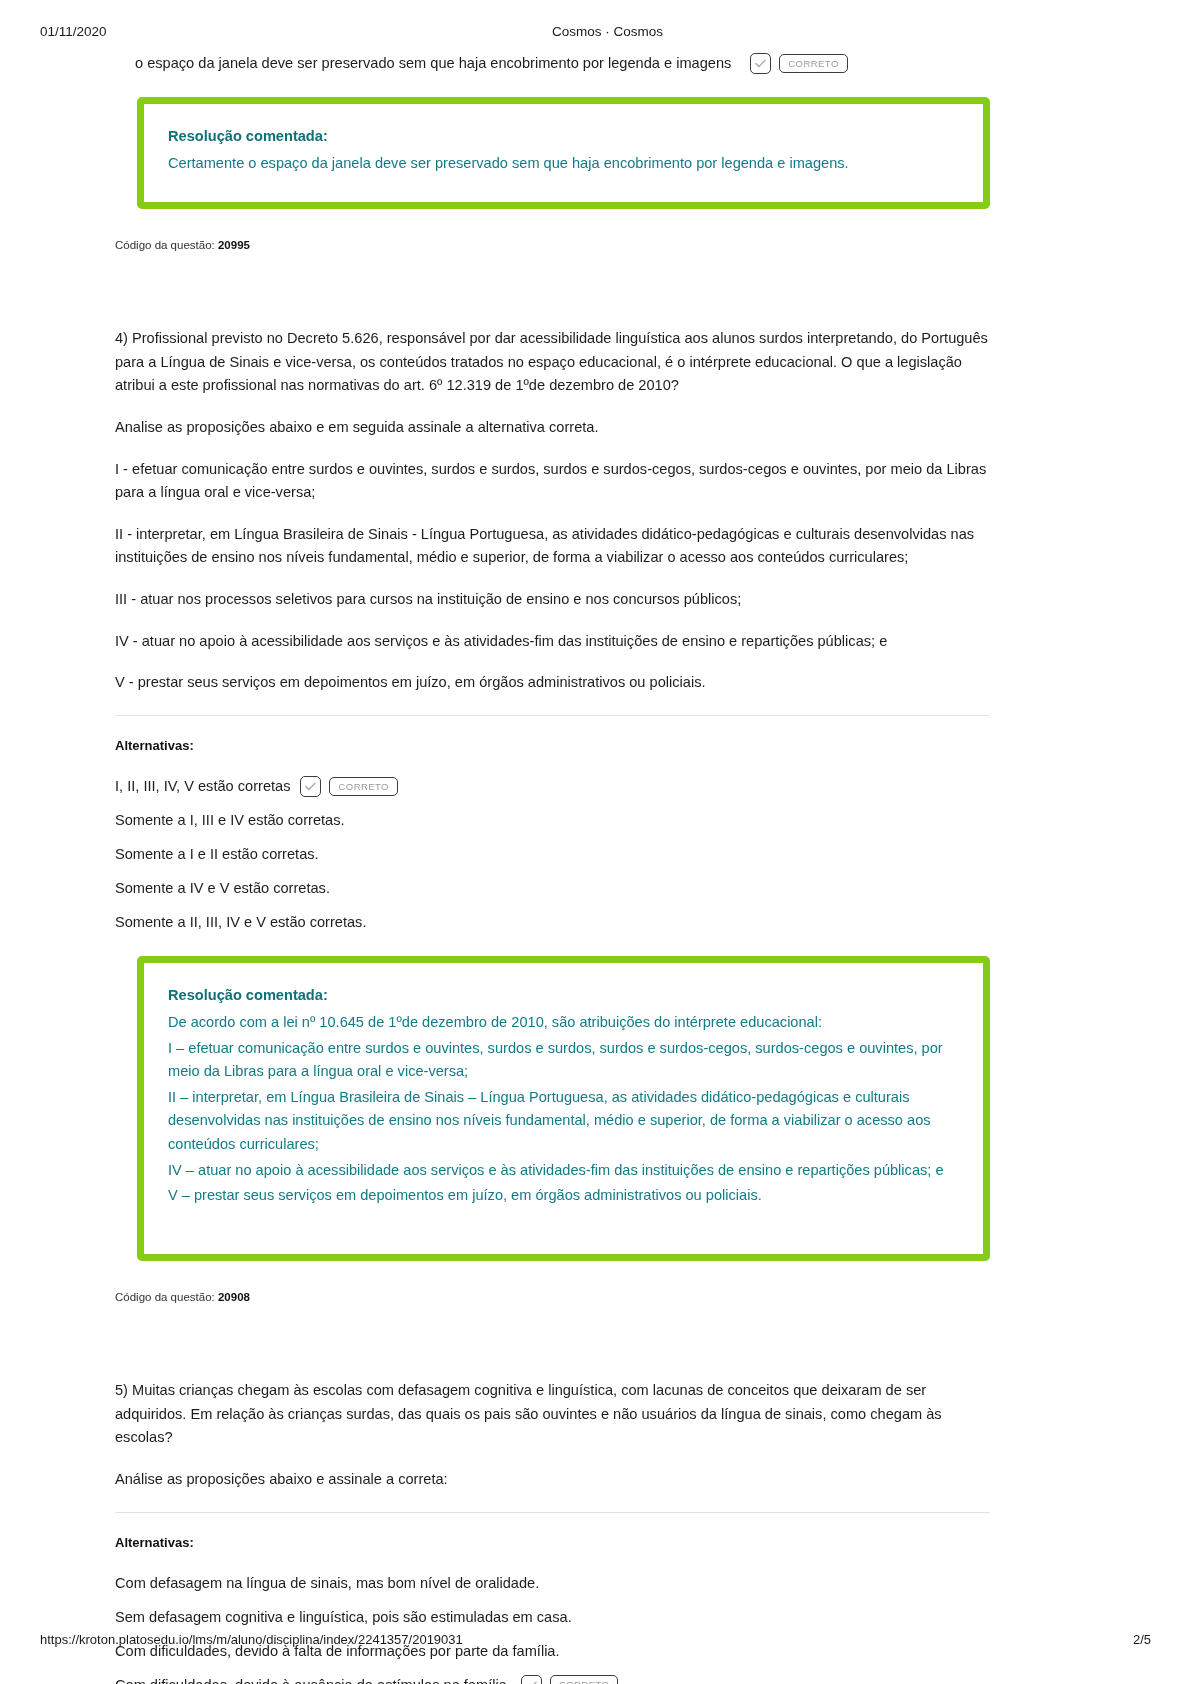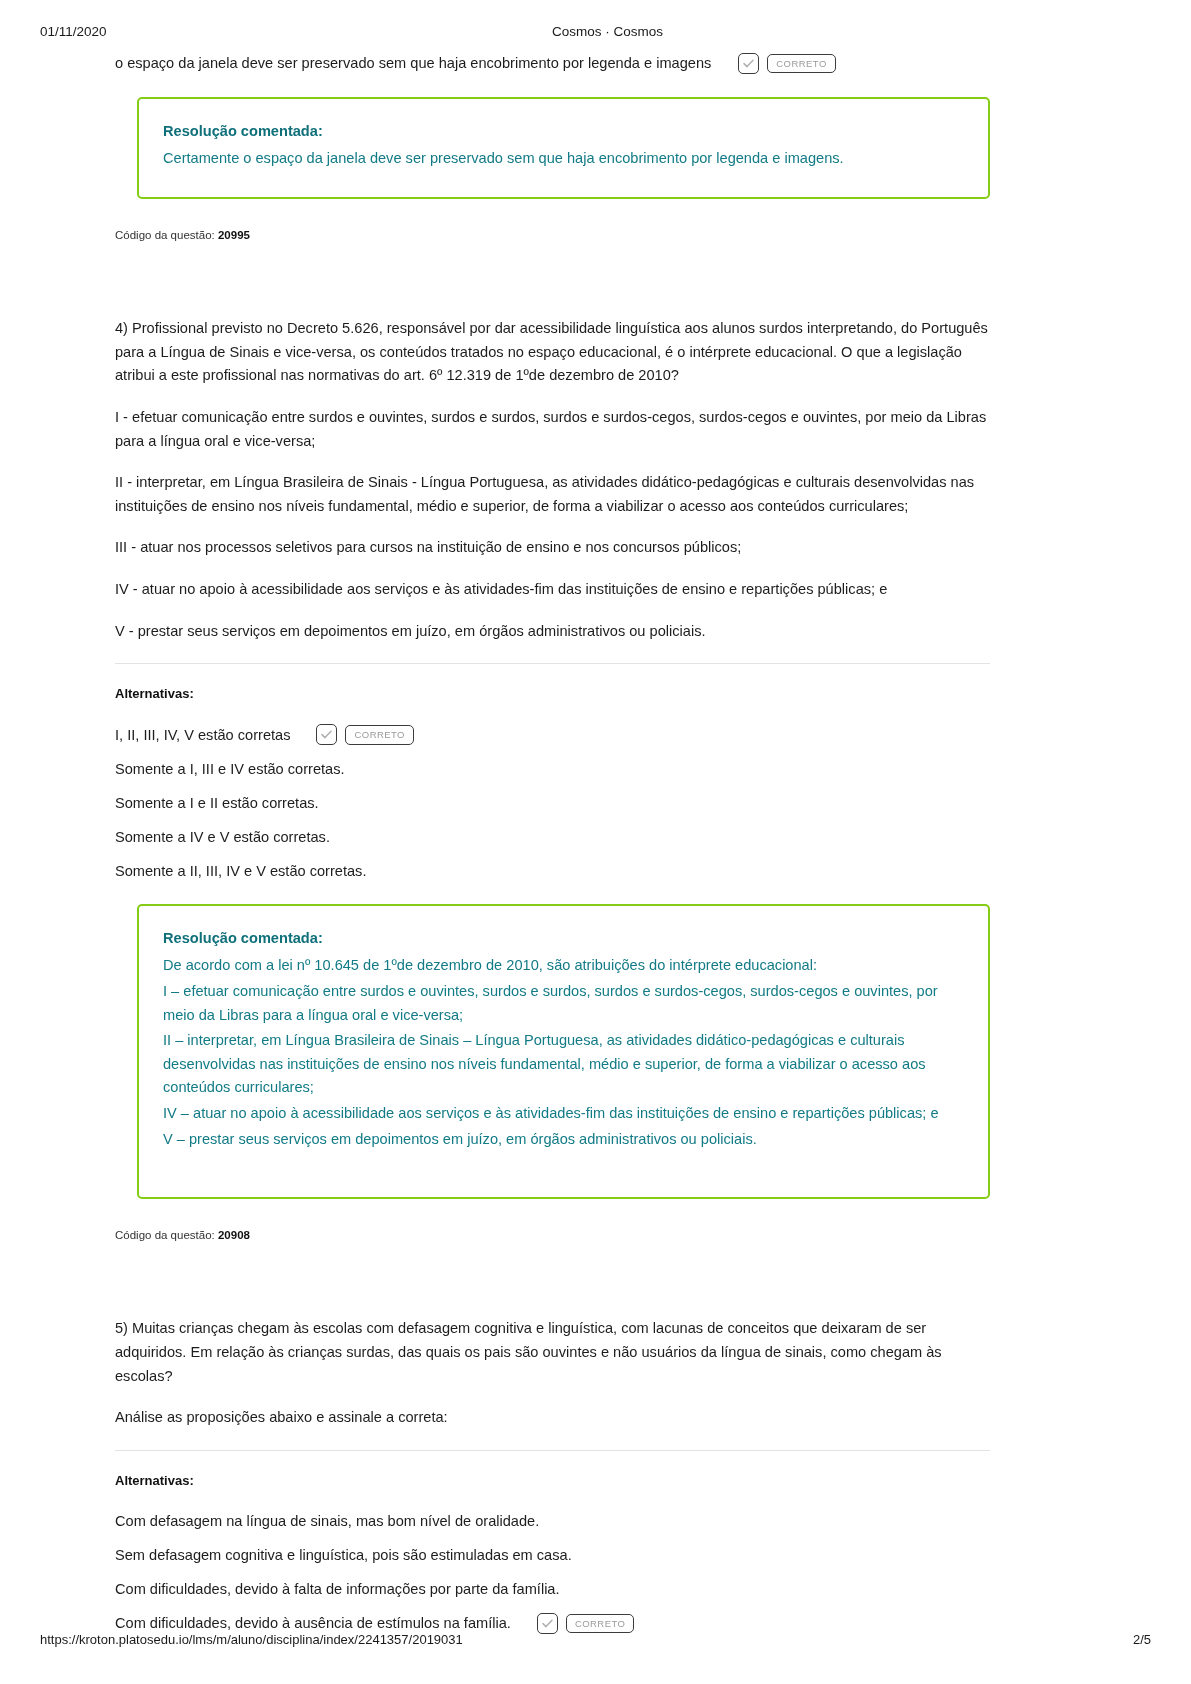--- a/index.html
+++ b/index.html
@@ -78,21 +78,22 @@
     line-height: 1.62;
     color: #1d1d1d;
     margin: 0 0 18px 0;
   }
   .para.tight { margin-bottom: 0; }
 
   .inline-row {
     display: flex;
     align-items: center;
     flex-wrap: wrap;
-    gap: 17px;
+    gap: 9px;
+    margin-left: 20px;
   }
   .inline-row .txt {
     font-size: 14.6px;
     line-height: 1.6;
     color: #1d1d1d;
   }
 
   
   .mark-group {
     display: inline-flex;
@@ -122,21 +123,21 @@
     letter-spacing: .45px;
     font-weight: 400;
     padding: 4px 8px 4px 8px;
     line-height: 1;
     white-space: nowrap;
     box-sizing: border-box;
   }
 
   
   .resolution {
-    border: 2px solid #84cc16;
+    border: 7px solid #84cc16;
     border-radius: 5px;
     background: #ffffff;
     padding: 22px 24px 26px 24px;
     box-sizing: border-box;
     margin: 22px 0 0 22px;
     width: 853px;
   }
   .resolution .res-title {
     font-size: 14.6px;
     font-weight: 700;
@@ -178,21 +179,20 @@
   }
 
   .alt-item {
     font-size: 14.6px;
     line-height: 1.55;
     color: #1d1d1d;
     margin: 0 0 11px 0;
     display: flex;
     align-items: center;
     min-height: 23px;
-    gap: 16px;
   }
   .spacer-lg { height: 74px; }
 </style>
 </head>
 <body>
 
 <div class="print-header">
   <span class="ph-date">01/11/2020</span>
   <span class="ph-title">Cosmos · Cosmos</span>
 </div>
@@ -217,20 +217,21 @@
   </div>
 
   <p class="qcode">
     <span>Código da questão:</span>
     <b>20995</b>
   </p>
 
   <div class="spacer-lg"></div>
 
   <p class="para">4) Profissional previsto no Decreto 5.626, responsável por dar acessibilidade linguística aos alunos surdos interpretando, do Português para a Língua de Sinais e vice-versa, os conteúdos tratados no espaço educacional, é o intérprete educacional. O que a legislação atribui a este profissional nas normativas do art. 6º 12.319 de 1ºde dezembro de 2010?</p>
+  <p class="para">Analise as proposições abaixo e em seguida assinale a alternativa correta.</p>
 
   <p class="para">I - efetuar comunicação entre surdos e ouvintes, surdos e surdos, surdos e surdos-cegos, surdos-cegos e ouvintes, por meio da Libras para a língua oral e vice-versa;</p>
   <p class="para">II - interpretar, em Língua Brasileira de Sinais - Língua Portuguesa, as atividades didático-pedagógicas e culturais desenvolvidas nas instituições de ensino nos níveis fundamental, médio e superior, de forma a viabilizar o acesso aos conteúdos curriculares;</p>
   <p class="para">III - atuar nos processos seletivos para cursos na instituição de ensino e nos concursos públicos;</p>
   <p class="para">IV - atuar no apoio à acessibilidade aos serviços e às atividades-fim das instituições de ensino e repartições públicas; e</p>
   <p class="para tight">V - prestar seus serviços em depoimentos em juízo, em órgãos administrativos ou policiais.</p>
 
   <hr class="rule">
 
   <p class="alt-head">Alternativas:</p>

